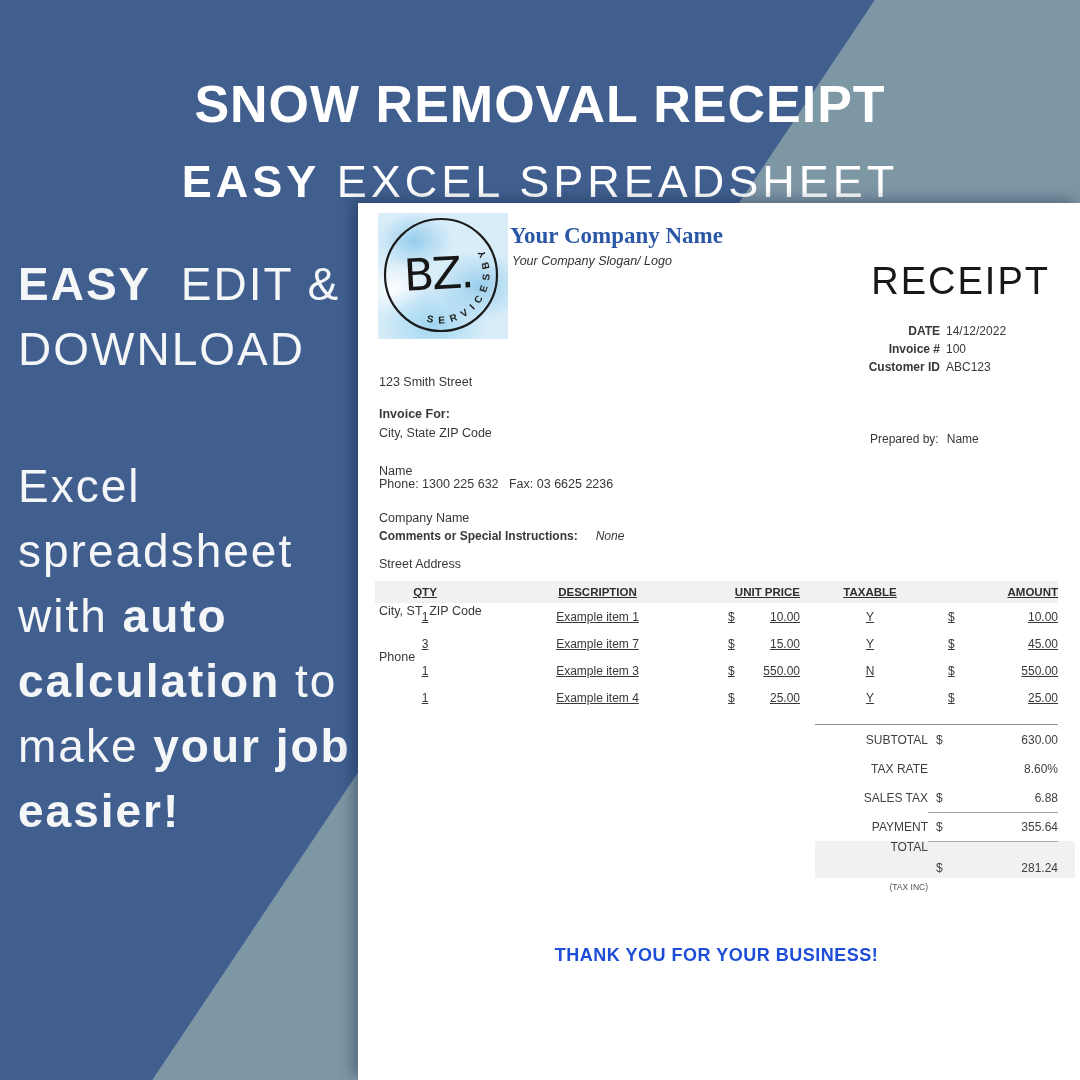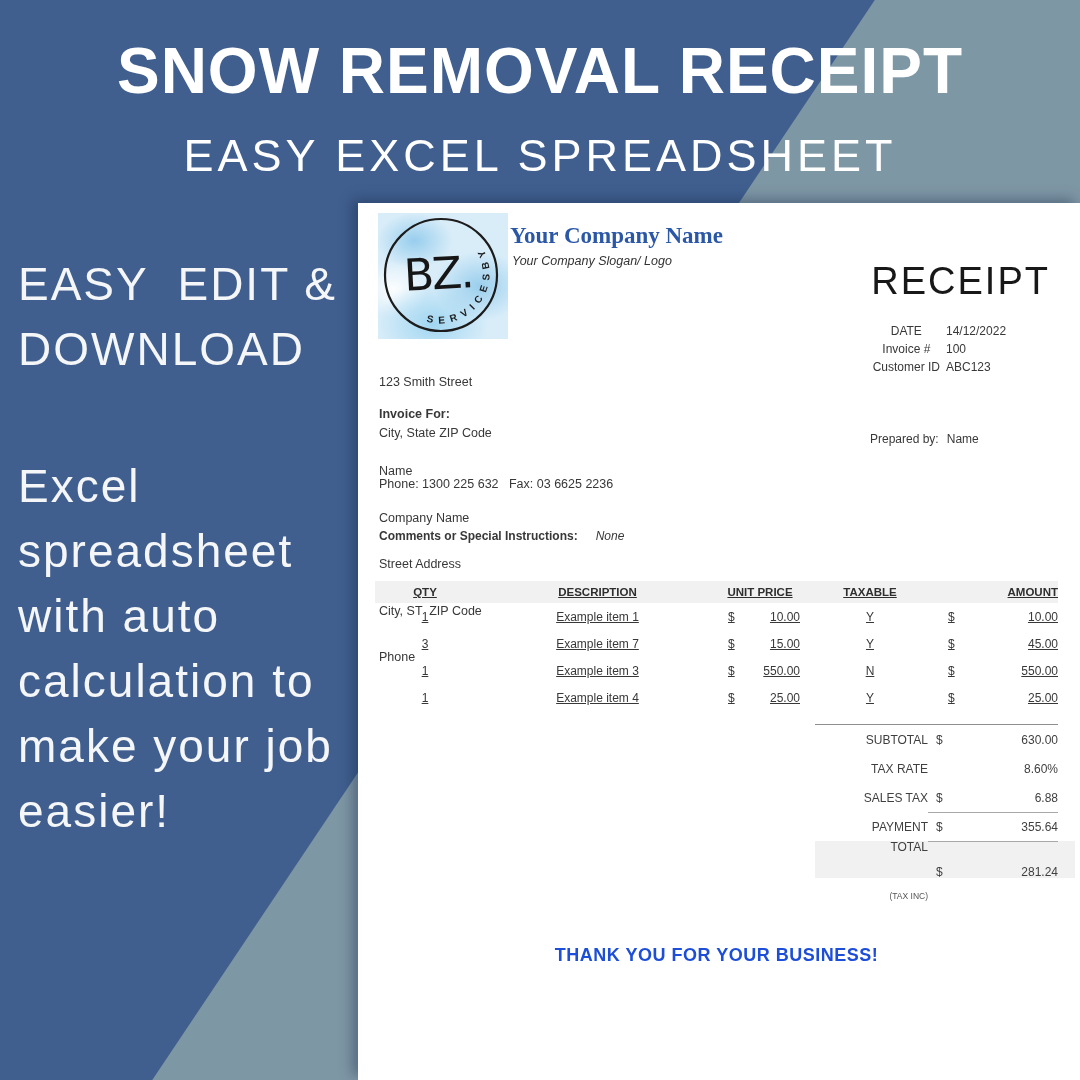--- a/index.html
+++ b/index.html
@@ -14,23 +14,23 @@
     width:1080px;height:1080px;position:relative;overflow:hidden;
     background:var(--navy);
     font-family:"Liberation Sans","DejaVu Sans",sans-serif;
   }
   .diagonal{
     position:absolute;inset:0;background:var(--slate);
     clip-path:polygon(81% 0,100% 0,100% 100%,14.1% 100%);
   }
   
   .banner{position:absolute;top:34px;left:0;width:1080px;text-align:center;color:#fff;}
-  .banner-title{font-size:64px;font-weight:bold;letter-spacing:1px;white-space:pre;}
+  .banner-title{font-size:52px;font-weight:bold;letter-spacing:1px;white-space:pre;margin-top:40px;}
   .banner-sub{margin-top:22px;font-size:45px;letter-spacing:4px;white-space:pre;}
-  .bold{font-weight:normal;}
+  .bold{font-weight:bold;}
   .pre{white-space:pre;}
   
   .left-panel{position:absolute;left:18px;top:252px;width:350px;color:#f4f6f8;}
   .lp-line{font-size:46px;letter-spacing:2px;line-height:65px;white-space:pre;}
   .lp-para{margin-top:72px;}
   
   .receipt{
     position:absolute;left:358px;top:203px;width:722px;height:877px;background:#ffffff;
     box-shadow:-6px -4px 12px rgba(15,30,60,.35);
     color:var(--ink);font-size:12px;
@@ -45,51 +45,51 @@
       #d9edf9;
   }
   .logo svg{position:absolute;inset:0;}
   .company-name{position:absolute;left:152px;top:20px;font-size:23px;font-weight:bold;color:var(--brand);font-family:Liberation Serif, serif;}
   .slogan{position:absolute;left:154px;top:51px;font-size:12.5px;font-style:italic;color:#333;}
   .receipt-title{position:absolute;top:57px;right:30px;font-size:38px;letter-spacing:2px;color:#181818;}
   .meta{
     position:absolute;top:121px;right:60px;
     display:grid;grid-template-columns:auto 74px;column-gap:6px;row-gap:4px;font-size:12px;
   }
-  .meta-label{font-weight:normal;text-align:center;}
+  .meta-label{font-weight:bold;text-align:right;}
   .address{position:absolute;left:21px;top:137px;font-size:12.5px;line-height:17px;white-space:pre;}
   .invoice-for{position:absolute;left:21px;top:204px;font-size:12.5px;font-weight:bold;}
   .customer{position:absolute;left:21px;top:230px;font-size:12.5px;line-height:15.5px;white-space:pre;}
   .prepared{position:absolute;left:512px;top:229px;font-size:12px;}
   .prepared-label{}
   .prepared-value{margin-left:8px;}
   .comments{position:absolute;left:21px;top:326px;font-size:12px;}
   .comments-label{font-weight:bold;}
   .comments-value{font-style:italic;margin-left:18px;}
   
   .items{position:absolute;left:17px;top:378px;width:683px;}
   .grid-cols{display:grid;grid-template-columns:100px 245px 35px 45px 140px 35px 83px;align-items:center;text-decoration:underline;}
   .items-header{background:var(--band);height:22px;font-weight:bold;font-size:11.5px;color:#2e2e2e;}
   .items-row{height:27px;}
   .c-center{text-align:center;}
   .c-right{text-align:right;}
   .c-cur{padding-left:8px;}
-  .h-unit{grid-column:3/5;text-align:center;}
+  .h-unit{grid-column:3/5;text-align:right;}
   .h-amount{grid-column:6/8;text-align:right;}
   
   .totals{position:absolute;left:457px;top:521px;width:260px;font-size:12px;color:#3f3f3f;}
   .totals-rule{border-top:1.5px solid #8f8f8f;margin-right:17px;}
   .t-row{display:grid;grid-template-columns:113px 47px 83px;padding-right:17px;height:29px;align-items:center;}
   .t-label{text-align:right;}
   .t-cur{padding-left:8px;}
   .t-val{text-align:right;}
   .t-row.ruled .t-cur,.t-row.ruled .t-val{border-top:1px solid #a8a8a8;height:100%;display:flex;align-items:center;}
   .t-row.ruled .t-val{justify-content:flex-end;}
   .t-total{background:var(--band);height:37px;}
-  .t-label-stack{display:flex;flex-direction:column;align-items:flex-end;justify-content:center;line-height:12px;gap:9px;}
+  .t-label-stack{display:flex;flex-direction:column;align-items:flex-end;justify-content:center;line-height:12px;}
   .t-sublabel{font-size:8.5px;color:#555;margin-top:28px;}
   .footer{
     position:absolute;left:17px;top:742px;width:683px;text-align:center;
     font-weight:bold;font-size:18px;letter-spacing:0.5px;color:#1d4ed8;
   }
 </style>
 </head>
 <body>
 
 <div class="diagonal"></div>

